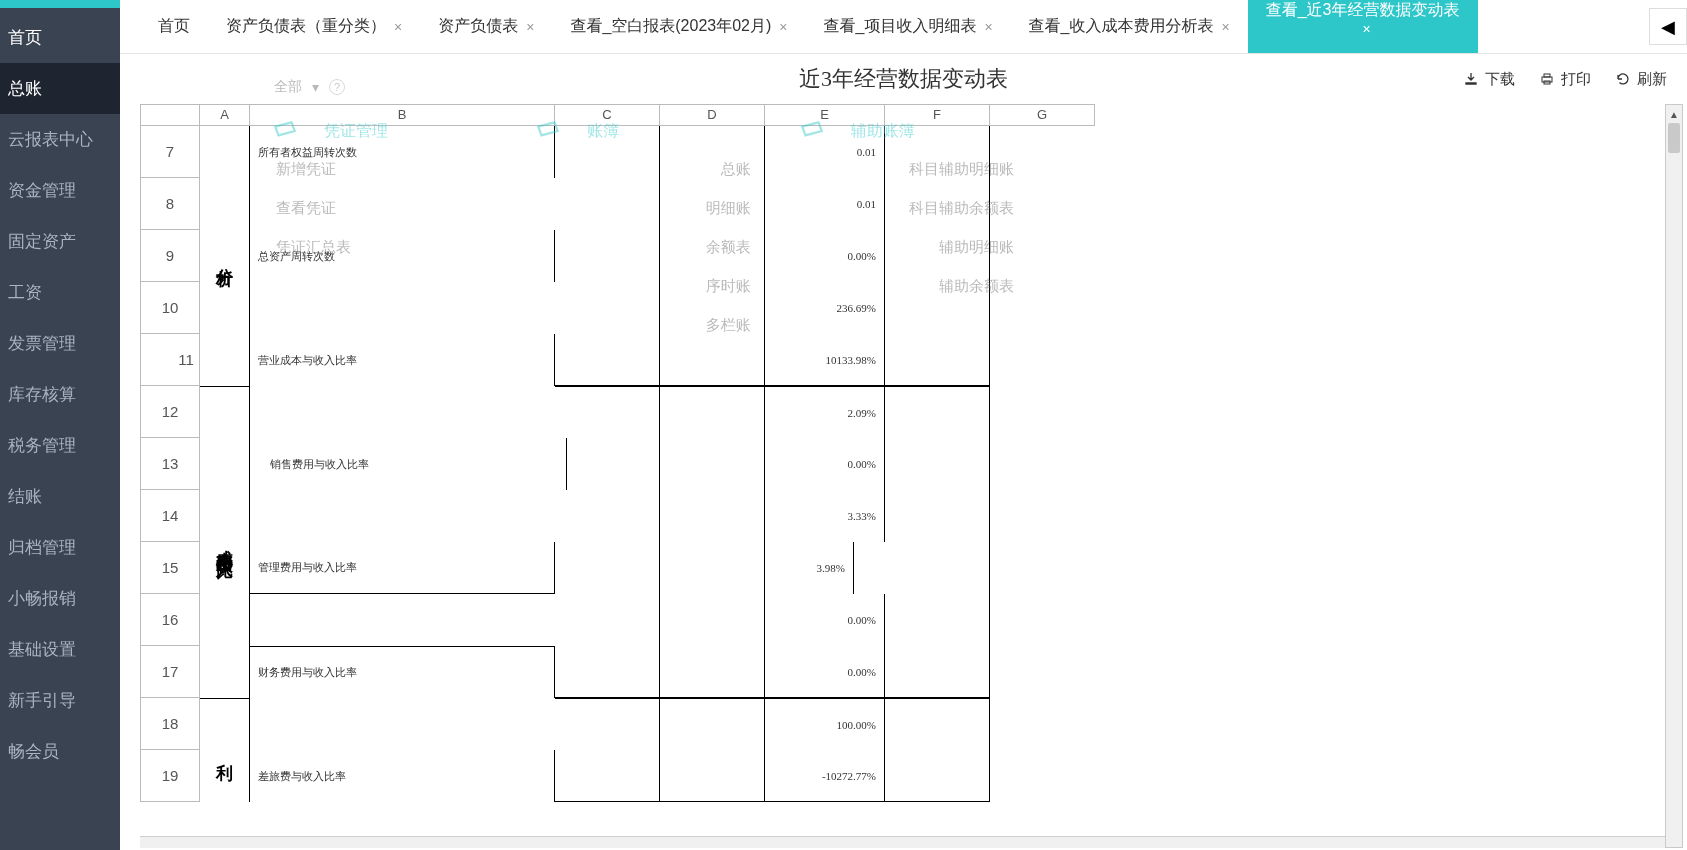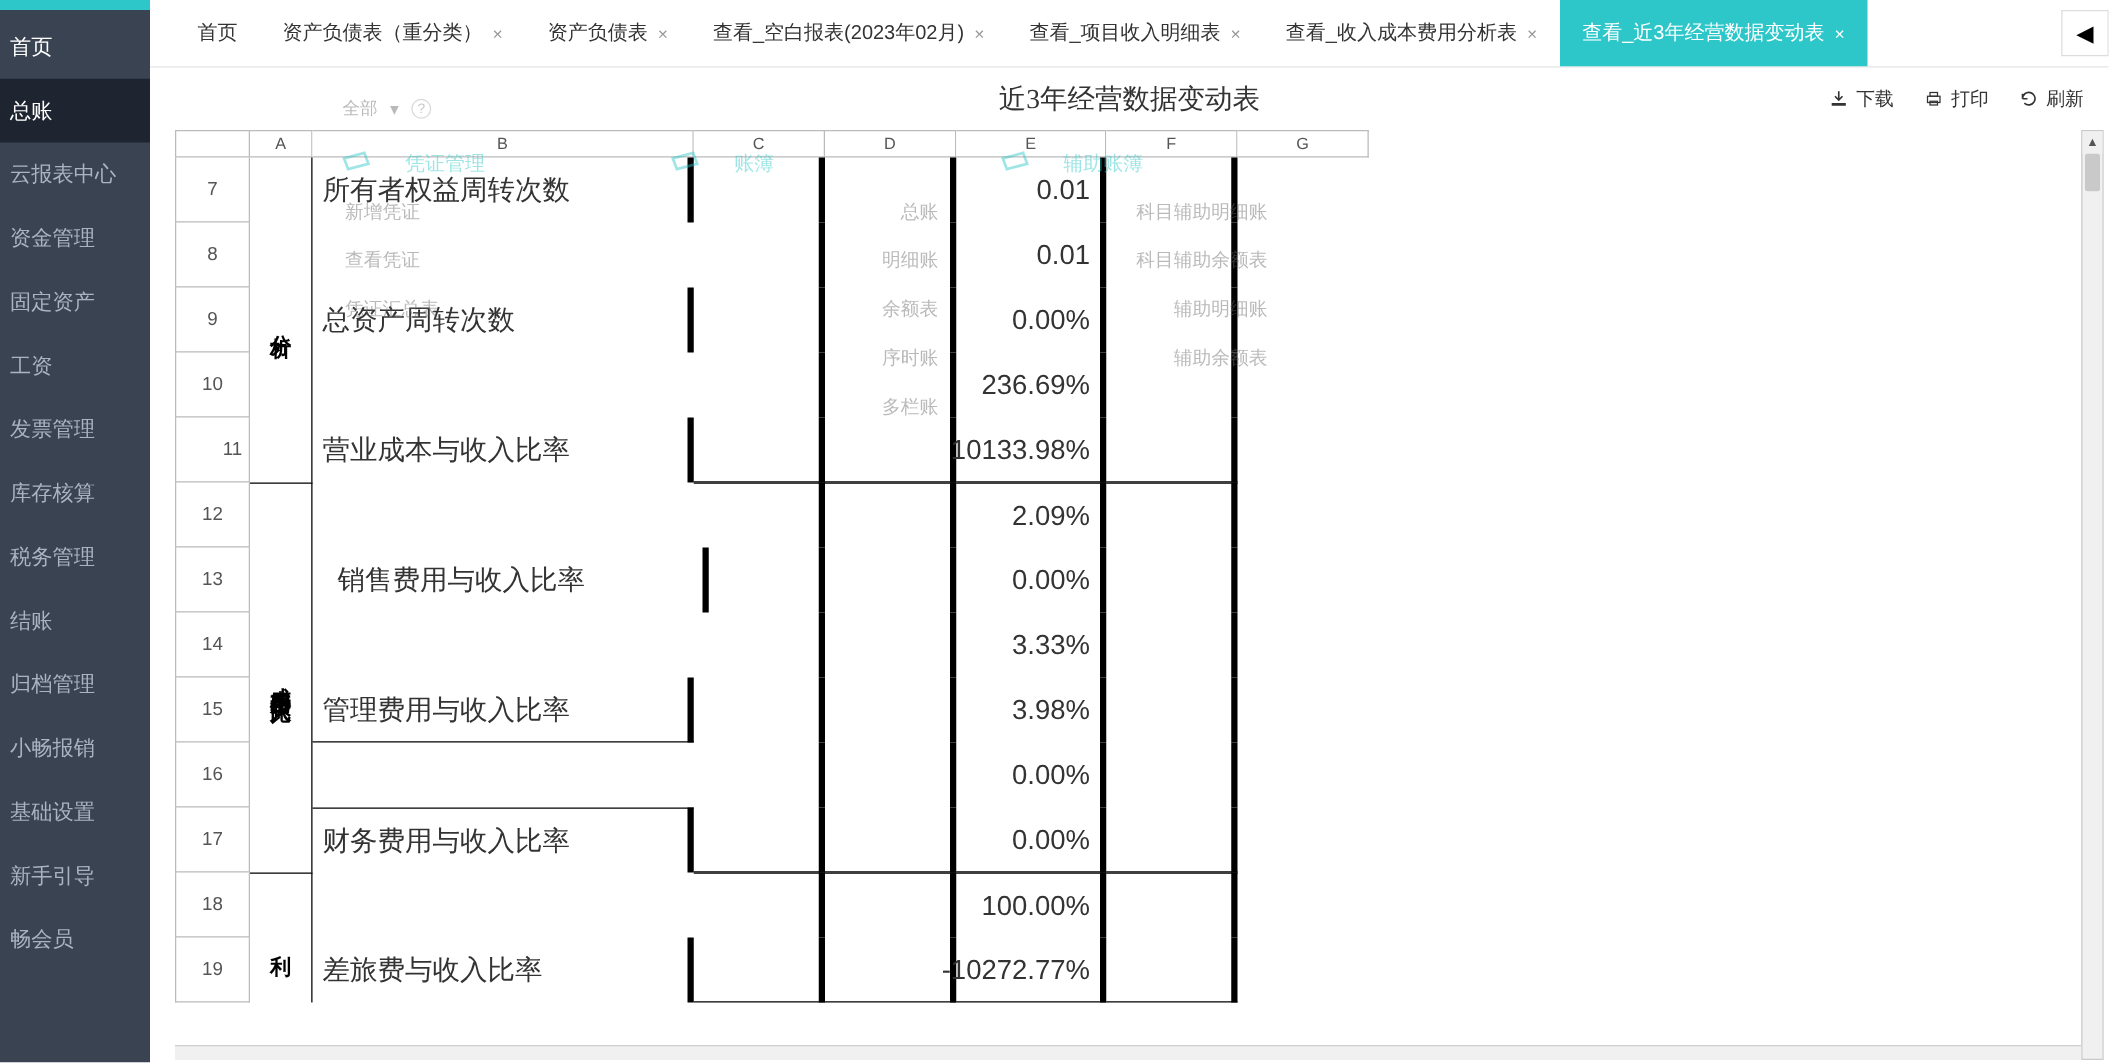--- a/index.html
+++ b/index.html
@@ -8,21 +8,21 @@
 .sidebar { position: absolute; left: 0; top: 0; width: 120px; height: 850px; background: #394352; }
 .sidebar-top { height: 8px; background: #2ec7c9; }
 .sidebar-item { color: #a9b3c1; padding: 14px 0 14px 8px; font-size: 17px; cursor: pointer; }
 .sidebar-item.first { color: #fff; padding-top: 18px; }
 .sidebar-item.active { background: #1e2530; color: #fff; }
 
 .main { position: absolute; left: 120px; top: 0; right: 0; bottom: 0; }
 
 .tabbar { height: 54px; border-bottom: 1px solid #e5e5e5; display: flex; align-items: center; padding-left: 20px; position: relative; }
 .tab { display: flex; align-items: center; padding: 0 18px; font-size: 16px; color: #333; height: 100%; }
-.tab.active { background: #2ec7c9; color: #fff; }
+.tab.active { background: #2ec7c9; color: #fff; flex-direction: column; }
 .tab-x { margin-left: 8px; color: #999; cursor: pointer; font-size: 14px; }
 .tab.active .tab-x { color: #fff; }
 .tab-scroll-left { position: absolute; right: 0; top: 8px; bottom: 8px; width: 38px; background: #fff; border: 1px solid #ddd; display: flex; align-items: center; justify-content: center; font-size: 18px; cursor: pointer; }
 
 .toolbar { height: 50px; display: flex; align-items: center; justify-content: flex-end; padding-right: 20px; gap: 24px; position: relative; }
 .report-title { position: absolute; left: 0; right: 0; text-align: center; font-size: 22px; color: #333; pointer-events: none; font-family: Liberation Serif, serif; }
 .tool-btn { display: flex; align-items: center; gap: 6px; font-size: 15px; color: #333; cursor: pointer; }
 .tool-icon { width: 16px; height: 16px; }
 
 .sheet-container { position: absolute; top: 104px; left: 20px; right: 4px; bottom: 2px; overflow: hidden; }
@@ -34,21 +34,21 @@
 .grid { position: absolute; left: 0; top: 0; right: 18px; bottom: 12px; }
 .col-headers { display: flex; height: 22px; }
 .ch { border: 1px solid #bbb; border-left: none; background: #fff; text-align: center; font-size: 13px; line-height: 20px; color: #555; }
 .ch.first { border-left: 1px solid #bbb; }
 .rownums { position: absolute; left: 0; top: 22px; width: 60px; }
 .rn { border: 1px solid #bbb; border-top: none; text-align: center; font-size: 15px; color: #555; display: flex; align-items: center; justify-content: center; }
 .cells { position: absolute; left: 60px; top: 22px; right: 0; }
 .cat-col { position: absolute; left: 0; top: 0; width: 50px; }
 .cat { border-right: 1px solid #000; font-size: 17px; font-weight: bold; color: #000; display: flex; align-items: center; justify-content: center; writing-mode: vertical-rl; text-orientation: upright; letter-spacing: 2px; }
 .data-row { position: absolute; left: 50px; height: 52px; }
-.cell { position: absolute; border-right: 5px solid #000000; height: 52px; display: flex; align-items: center; padding: 0 8px; font-size: 22px; color: #333; }
+.cell { position: absolute; border-right: 1px solid #000000; height: 52px; display: flex; align-items: center; padding: 0 8px; font-size: 11px; color: #333; font-family: Liberation Serif, serif; }
 .cell.b { border-bottom: 1px solid #000; }
 .cell.num { justify-content: flex-end; }
 .cell.top-border { border-top: 1px solid #000; }
 
 
 .ghost-menu { position: absolute; top: 70px; left: 140px; width: 770px; opacity: 0.45; pointer-events: none; }
 .gm-header { display: flex; align-items: center; gap: 10px; font-size: 14px; color: #666; padding: 8px 14px; }
 .gm-help { width: 16px; height: 16px; border: 1px solid #aaa; border-radius: 50%; font-size: 11px; line-height: 14px; text-align: center; color: #888; }
 .gm-cols { display: flex; gap: 20px; padding: 8px 0 0 0; }
 .gm-col { width: 250px; }
@@ -225,21 +225,21 @@
           </div>
           <div class="data-row" style="top: 364px; height: 52px;">
             <div class="cell num" style="top: 0px; left: 305px; width: 105px;"></div>
             <div class="cell num" style="top: 0px; left: 410px; width: 105px;"></div>
             <div class="cell num" style="top: 0px; left: 515px; width: 120px;">3.33%</div>
             <div class="cell num" style="top: 0px; left: 635px; width: 105px;"></div>
           </div>
           <div class="data-row" style="top: 416px; height: 52px;">
             <div class="cell num" style="top: 0px; left: 305px; width: 105px;"></div>
             <div class="cell num" style="top: 0px; left: 410px; width: 105px;"></div>
-            <div class="cell num" style="top: 0px; left: 515px; width: 120px;">3.98%</div>
+            <div class="cell num" style="top: 0px; left: 484px; width: 120px;">3.98%</div>
             <div class="cell num" style="top: 0px; left: 635px; width: 105px;"></div>
           </div>
           <div class="data-row" style="top: 468px; height: 52px;">
             <div class="cell num" style="top: 0px; left: 305px; width: 105px;"></div>
             <div class="cell num" style="top: 0px; left: 410px; width: 105px;"></div>
             <div class="cell num" style="top: 0px; left: 515px; width: 120px;">0.00%</div>
             <div class="cell num" style="top: 0px; left: 635px; width: 105px;"></div>
           </div>
           <div class="data-row" style="top: 520px; height: 52px;">
             <div class="cell num b" style="top: 0px; left: 305px; width: 105px;"></div>

